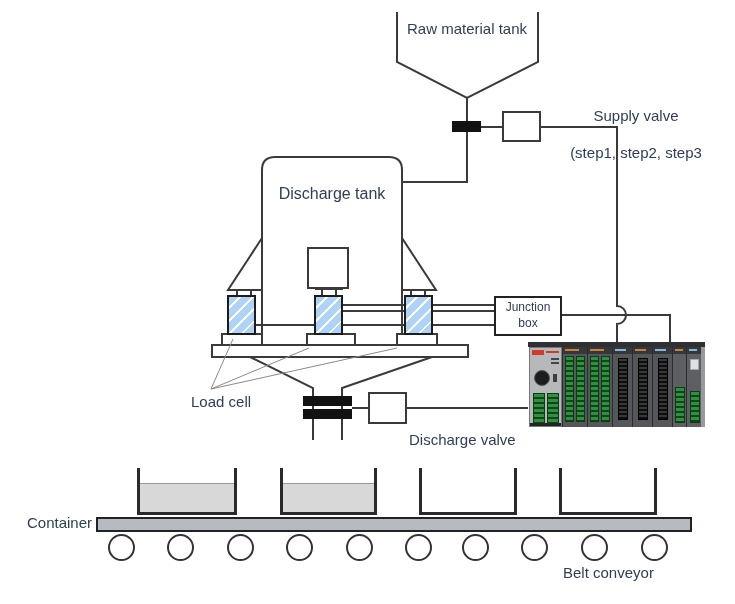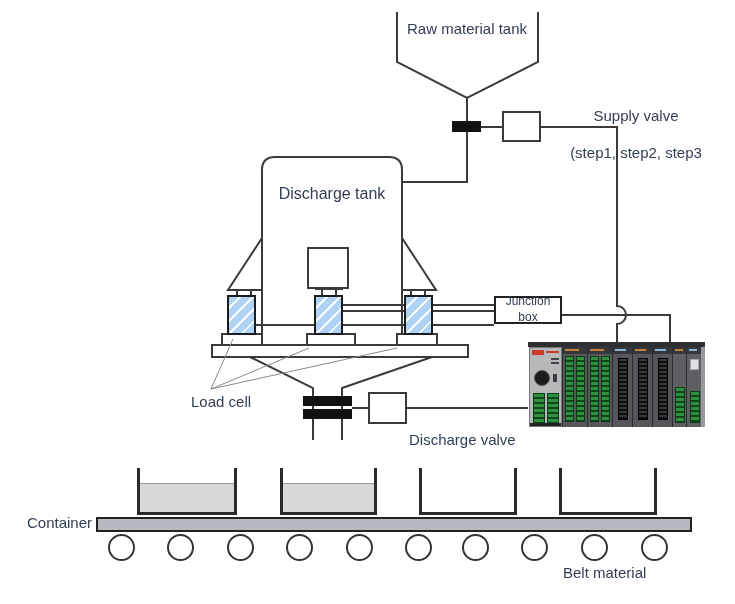--- a/index.html
+++ b/index.html
@@ -17,21 +17,21 @@
   .ctr{text-align:center;}
 
   .diagram-box{position:absolute;background:#fff;border:2px solid var(--line);box-sizing:border-box;}
 
   
   .load-cell{position:absolute;top:295px;width:29px;height:40px;box-sizing:border-box;
     border:2px solid #1c1c1c;background-color:var(--load-cell-fill);
     background-image:repeating-linear-gradient(135deg,rgba(255,255,255,0) 0 7px,#ffffff 7px 9px);}
 
   
-  .jbox{position:absolute;left:494px;top:296px;width:68px;height:28px;background:#fff;
+  .jbox{position:absolute;left:494px;top:296px;width:68px;height:40px;background:#fff;
     border:2px solid #222;box-sizing:border-box;display:flex;align-items:center;justify-content:center;
     text-align:center;color:var(--label-text);font-size:12px;line-height:1.3;padding:1px 6px;}
 
   
   .container-box{position:absolute;top:468px;height:47px;box-sizing:border-box;
     border:3px solid #2a2a2a;border-top:none;background:#fff;}
   .container-fill{position:absolute;left:0;right:0;bottom:0;height:28px;
     background:var(--container-fill);border-top:1.5px solid #9a9a9a;}
 
   .belt-bar{position:absolute;left:96px;top:517px;width:592px;height:11px;
@@ -200,15 +200,15 @@
 
   <div class="lbl ctr" style="left:400px;top:20px;width:134px;">Raw material tank</div>
   <div class="lbl ctr" style="left:538px;top:89px;width:196px;">
     <span>Supply valve</span><br>
     <span>(step1, step2, step3</span>
   </div>
   <div class="lbl ctr" style="left:262px;top:184px;width:140px;font-size:16px;">Discharge tank</div>
   <div class="lbl" style="left:163px;top:393px;margin-left:28px;">Load cell</div>
   <div class="lbl" style="left:409px;top:431px;">Discharge valve</div>
   <div class="lbl" style="left:27px;top:484px;margin-top:30px;">Container</div>
-  <div class="lbl" style="left:563px;top:564px;">Belt material</div>
+  <div class="lbl" style="left:563px;top:564px;">Belt conveyor</div>
 
 </div>
 
 </body></html>

